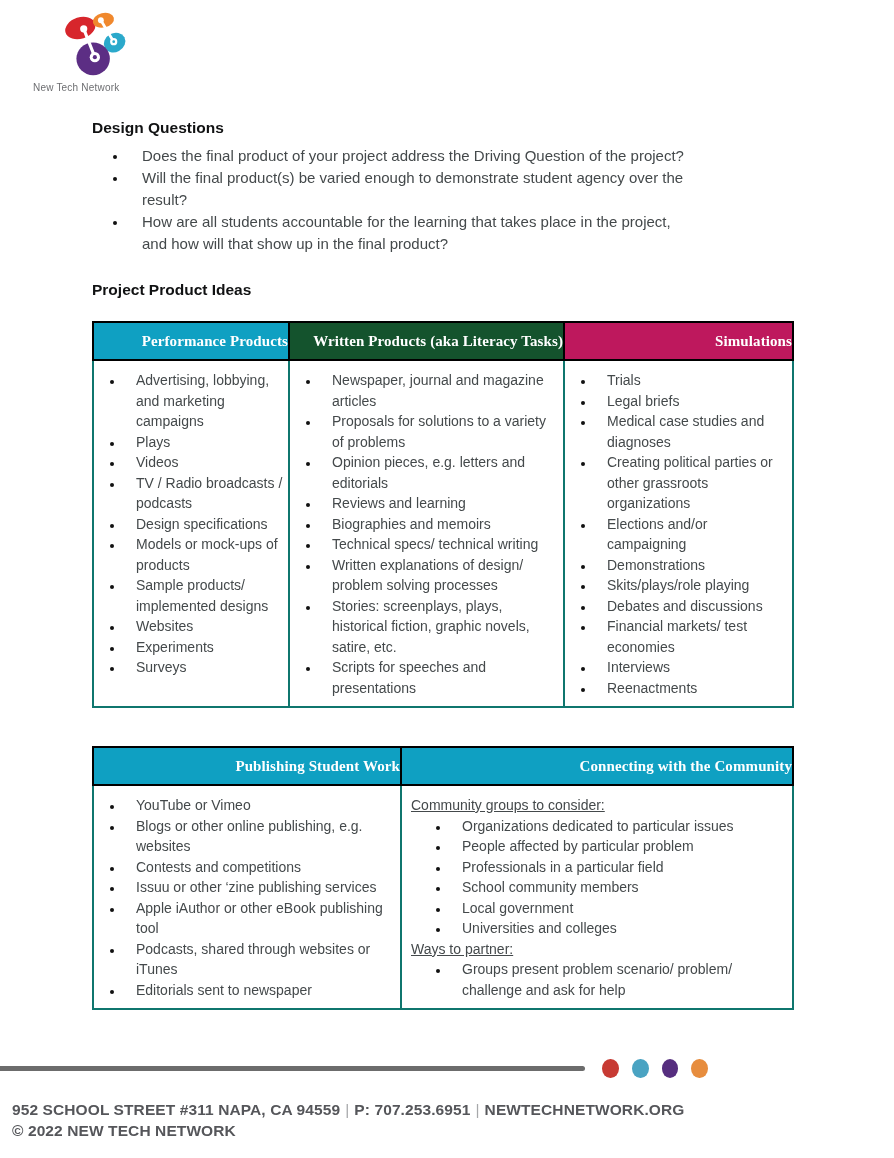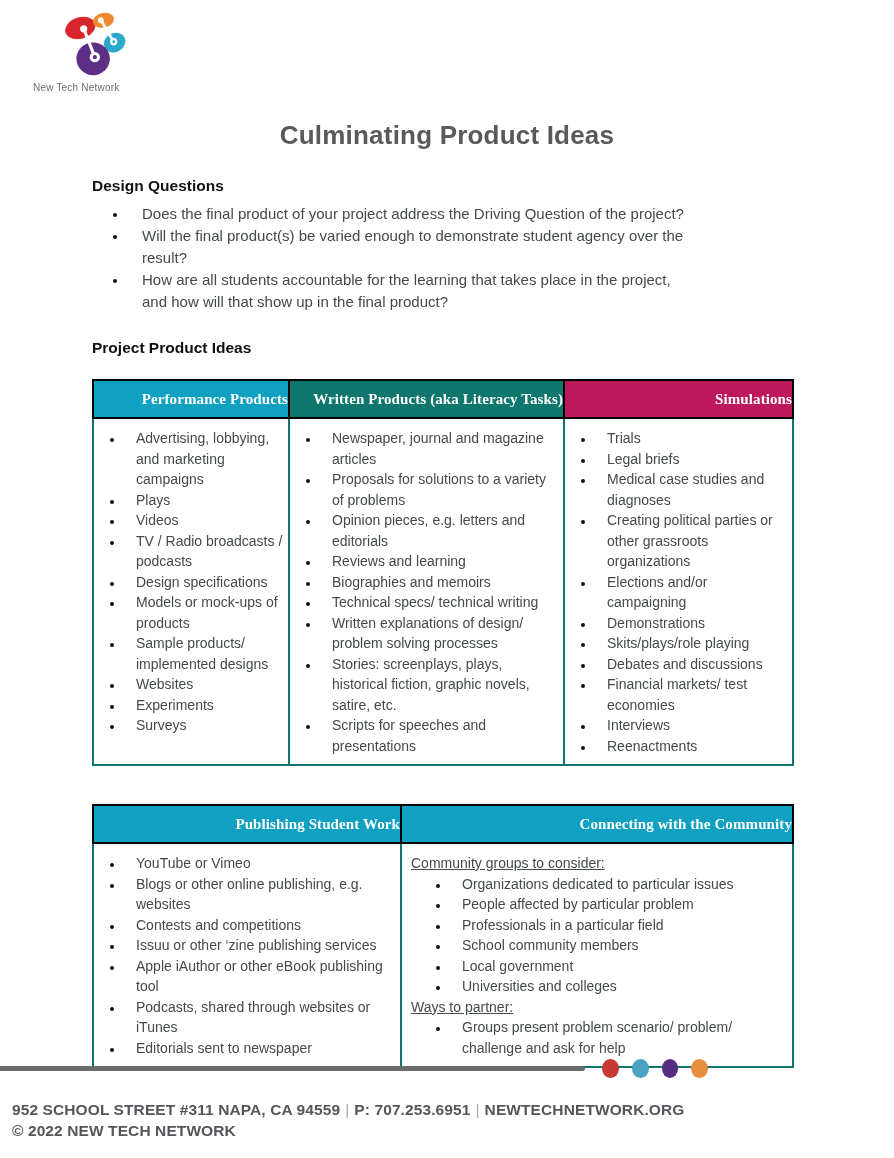--- a/index.html
+++ b/index.html
@@ -64,21 +64,20 @@
       <circle cx="31" cy="22" r="4.2" fill="#ffffff"></circle>
       <circle cx="51" cy="12" r="3.4" fill="#ffffff"></circle>
       <circle cx="66" cy="37" r="4.2" fill="#ffffff"></circle>
       <circle cx="66" cy="37" r="1.6" fill="#2BA9CB"></circle>
       <circle cx="44" cy="55" r="6" fill="#ffffff"></circle>
       <circle cx="44" cy="55" r="2.4" fill="#5C2E84"></circle>
     </svg>
     <div class="brand-name">New Tech Network</div>
   </div>
 
-  <h1 class="doc-title">Culminating Product Ideas</h1>
 
   <div class="content">
 
     <h2 class="section-heading">Design Questions</h2>
     <ul class="dq-list">
         <li>Does the final product of your project address the Driving Question of the project?</li>
         <li>Will the final product(s) be varied enough to demonstrate student agency over the result?</li>
         <li>How are all students accountable for the learning that takes place in the project, and how will that show up in the final product?</li>
       </ul>
 
@@ -86,21 +85,21 @@
 
     <table class="t1">
       <colgroup>
           <col style="width:196px">
           <col style="width:275px">
           <col style="width:229px">
         </colgroup>
       <thead>
         <tr>
           <th style="background-color: rgb(15, 160, 194);">Performance Products</th>
-          <th style="background-color: #0f766e;">Written Products (aka Literacy Tasks)</th>
+          <th style="background-color: #14532d;">Written Products (aka Literacy Tasks)</th>
           <th style="background-color: #be185d;">Simulations</th>
         </tr>
       </thead>
       <tbody>
         <tr>
           <td>
             <ul class="cell-list">
                 <li>Advertising, lobbying, and marketing campaigns</li>
                 <li>Plays</li>
                 <li>Videos</li>

